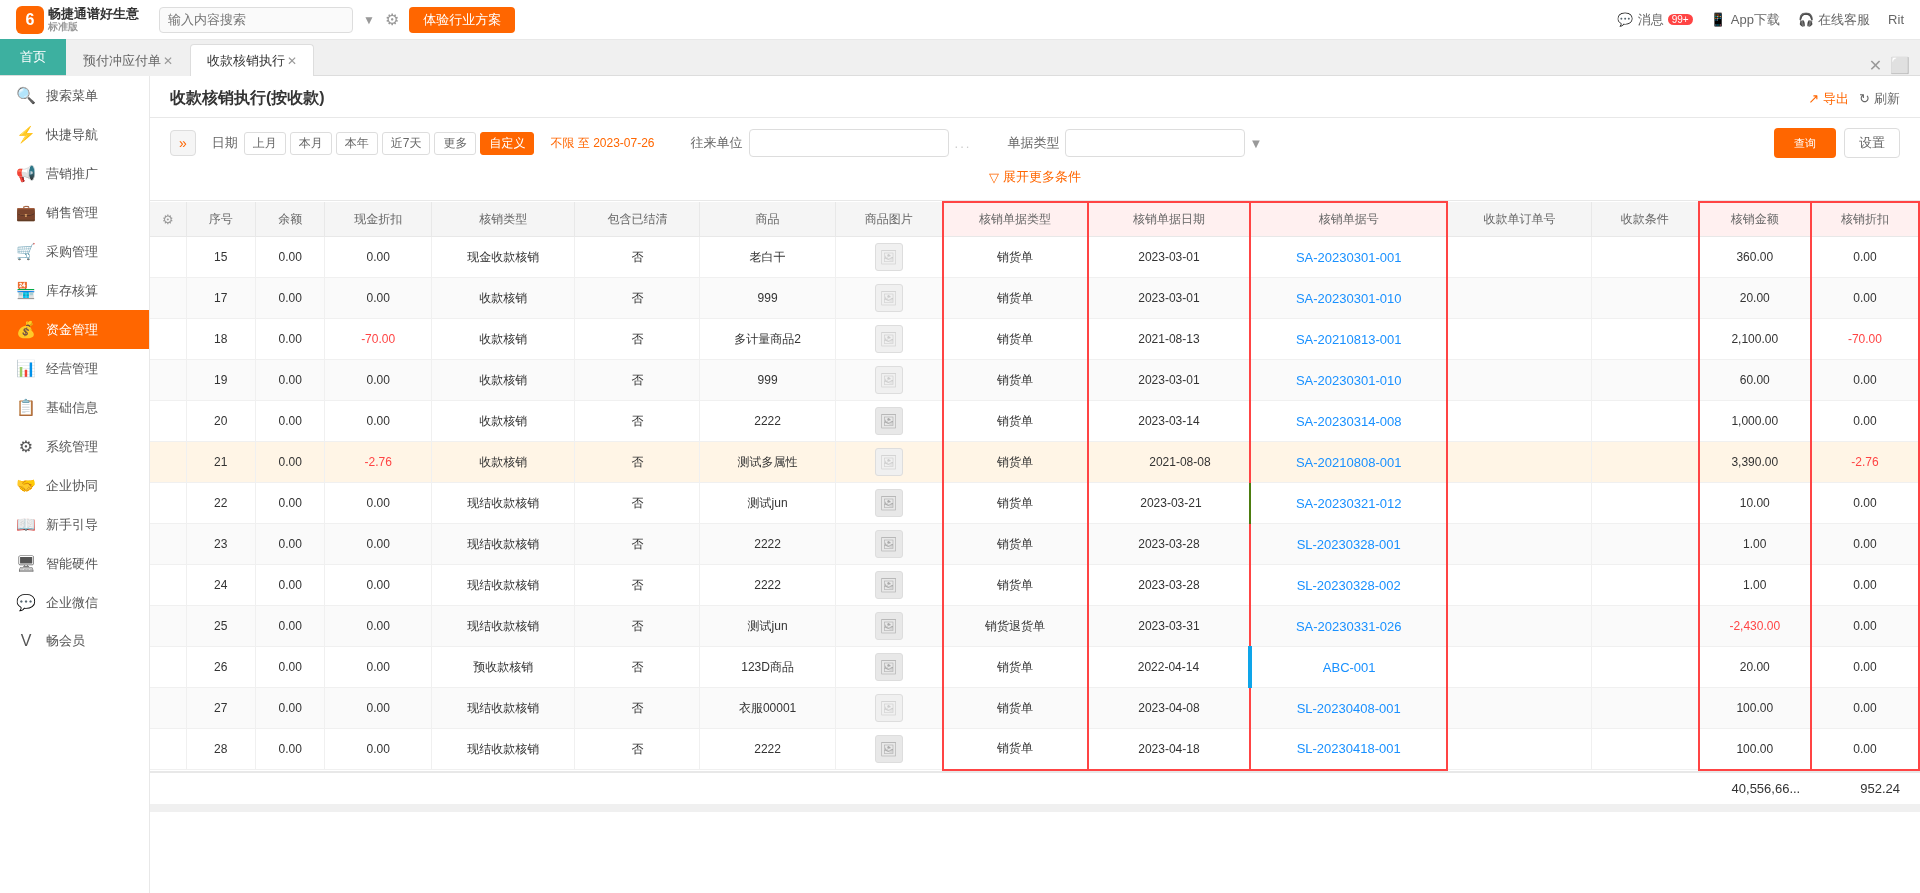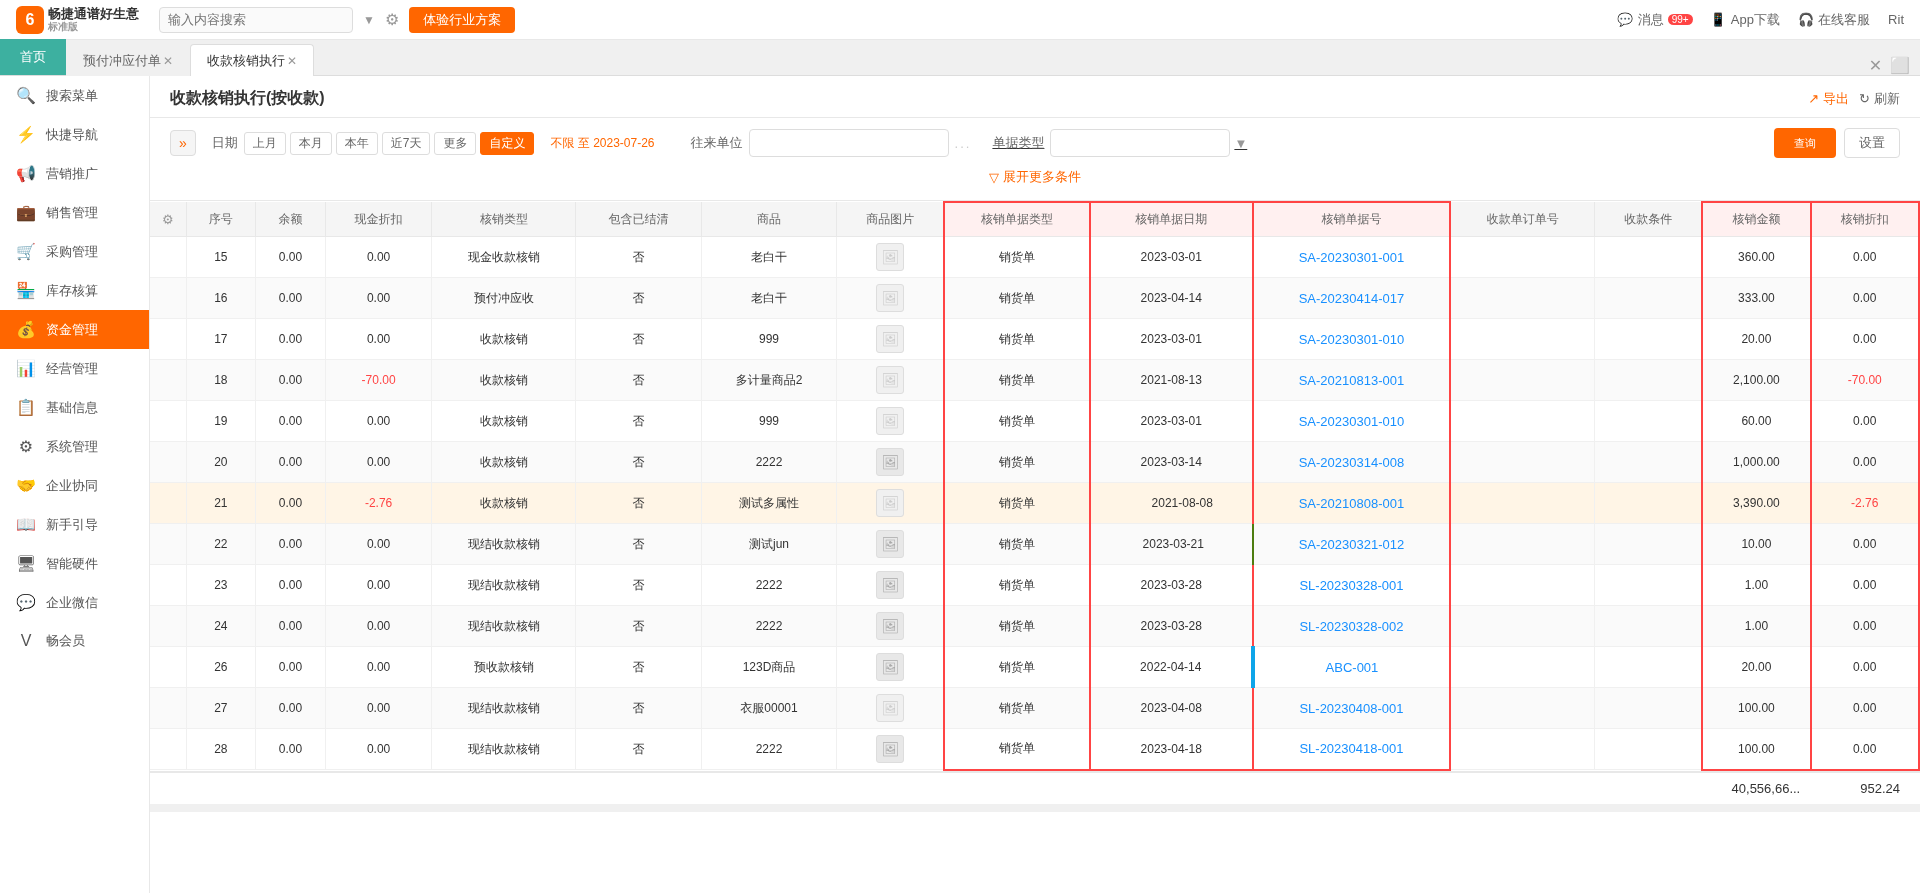--- a/index.html
+++ b/index.html
@@ -331,21 +331,21 @@
           </div>
         </div>
         <div class="filter-item">
           <span class="filter-date-range">不限 至 2023-07-26</span>
         </div>
         <div class="filter-item" style="margin-left:20px;">
           <span class="filter-label">往来单位</span>
           <input class="filter-input" type="text" style="width: 200px;">
           <span class="filter-dots">...</span>
         </div>
-        <div class="filter-item" style="margin-left:5px;text-decoration:underline;">
+        <div class="filter-item" style="margin-left:20px;">
           <span class="filter-label">单据类型</span>
           <div style="display:flex;align-items:center;gap:4px;">
             <input class="filter-input" type="text" style="width: 160px;">
             <span style="color:#999;cursor:pointer;">▼</span>
           </div>
         </div>
         <div style="margin-left:auto;display:flex;gap:8px;">
           <button class="btn-query">查询</button>
           <button class="btn-setting">设置</button>
         </div>
@@ -394,39 +394,20 @@
       <td style="border-left:2px solid #ff4444;border-right:2px solid #ff4444;">销货单</td>
       <td style="border-left:2px solid #ff4444;border-right:2px solid #ff4444;">2023-03-01</td>
       <td style="border-left:2px solid #ff4444;border-right:2px solid #ff4444;"><a class="link-text">SA-20230301-001</a></td>
       <td></td>
       <td></td>
       <td class="" style="border-left:2px solid #ff4444;border-right:2px solid #ff4444;">360.00</td>
       <td class="" style="border-left:2px solid #ff4444;border-right:2px solid #ff4444;">0.00</td>
     </tr>
             <tr>
       <td></td>
-      <td>16</td>
-      <td>0.00</td>
-      <td class="">0.00</td>
-      <td>预付冲应收</td>
-      <td>否</td>
-      <td>老白干</td>
-      <td><div class="img-placeholder">
-                  <span style="font-size:14px;color:#ccc;">🖼</span>
-                </div></td>
-      <td style="border-left:2px solid #ff4444;border-right:2px solid #ff4444;">销货单</td>
-      <td style="border-left:2px solid #ff4444;border-right:2px solid #ff4444;">2023-04-14</td>
-      <td style="border-left:2px solid #ff4444;border-right:2px solid #ff4444;"><a class="link-text">SA-20230414-017</a></td>
-      <td></td>
-      <td></td>
-      <td class="" style="border-left:2px solid #ff4444;border-right:2px solid #ff4444;">333.00</td>
-      <td class="" style="border-left:2px solid #ff4444;border-right:2px solid #ff4444;">0.00</td>
-    </tr>
-            <tr>
-      <td></td>
       <td>17</td>
       <td>0.00</td>
       <td class="">0.00</td>
       <td>收款核销</td>
       <td>否</td>
       <td>999</td>
       <td><div class="img-placeholder">
                   <span style="font-size:14px;color:#ccc;">🖼</span>
                 </div></td>
       <td style="border-left:2px solid #ff4444;border-right:2px solid #ff4444;">销货单</td>
@@ -561,20 +542,39 @@
       <td>2222</td>
       <td><div class="img-placeholder has-img">
                   <span style="font-size:14px;color:#aaa;">🖼</span>
                 </div></td>
       <td style="border-left:2px solid #ff4444;border-right:2px solid #ff4444;">销货单</td>
       <td style="border-left:2px solid #ff4444;border-right:2px solid #ff4444;">2023-03-28</td>
       <td style="border-left:2px solid #ff4444;border-right:2px solid #ff4444;"><a class="link-text">SL-20230328-002</a></td>
       <td></td>
       <td></td>
       <td class="" style="border-left:2px solid #ff4444;border-right:2px solid #ff4444;">1.00</td>
+      <td class="" style="border-left:2px solid #ff4444;border-right:2px solid #ff4444;">0.00</td>
+    </tr>
+            <tr>
+      <td></td>
+      <td>25</td>
+      <td>0.00</td>
+      <td class="">0.00</td>
+      <td>现结收款核销</td>
+      <td>否</td>
+      <td>测试jun</td>
+      <td><div class="img-placeholder has-img">
+                  <span style="font-size:14px;color:#aaa;">🖼</span>
+                </div></td>
+      <td style="border-left:2px solid #ff4444;border-right:2px solid #ff4444;">销货退货单</td>
+      <td style="border-left:2px solid #ff4444;border-right:2px solid #ff4444;">2023-03-31</td>
+      <td style="border-left:2px solid #ff4444;border-right:2px solid #ff4444;"><a class="link-text">SA-20230331-026</a></td>
+      <td></td>
+      <td></td>
+      <td class="red-text" style="border-left:2px solid #ff4444;border-right:2px solid #ff4444;">-2,430.00</td>
       <td class="" style="border-left:2px solid #ff4444;border-right:2px solid #ff4444;">0.00</td>
     </tr>
             <tr>
       <td></td>
       <td>26</td>
       <td>0.00</td>
       <td class="">0.00</td>
       <td>预收款核销</td>
       <td>否</td>
       <td>123D商品</td>

